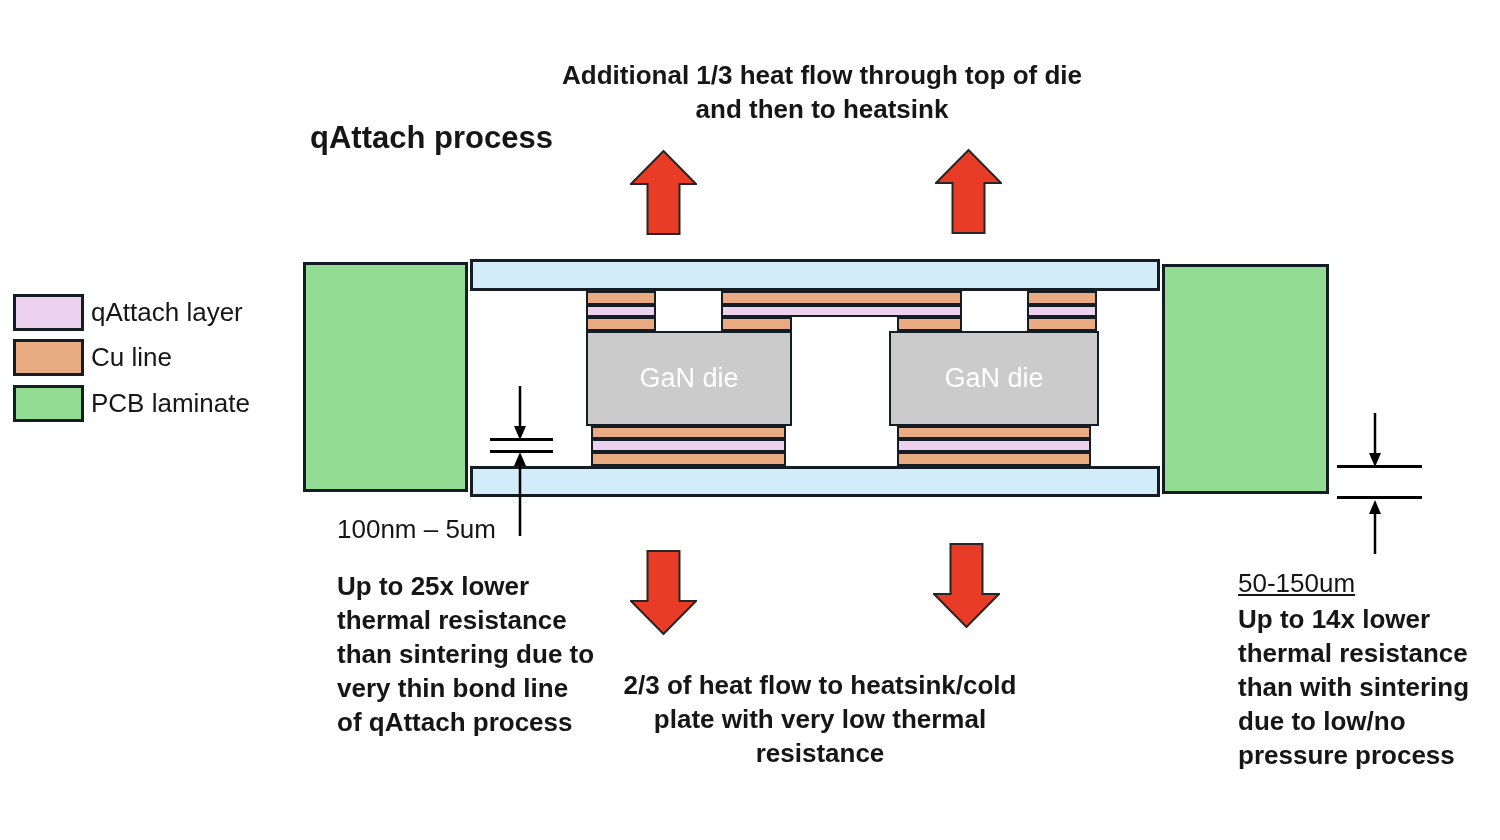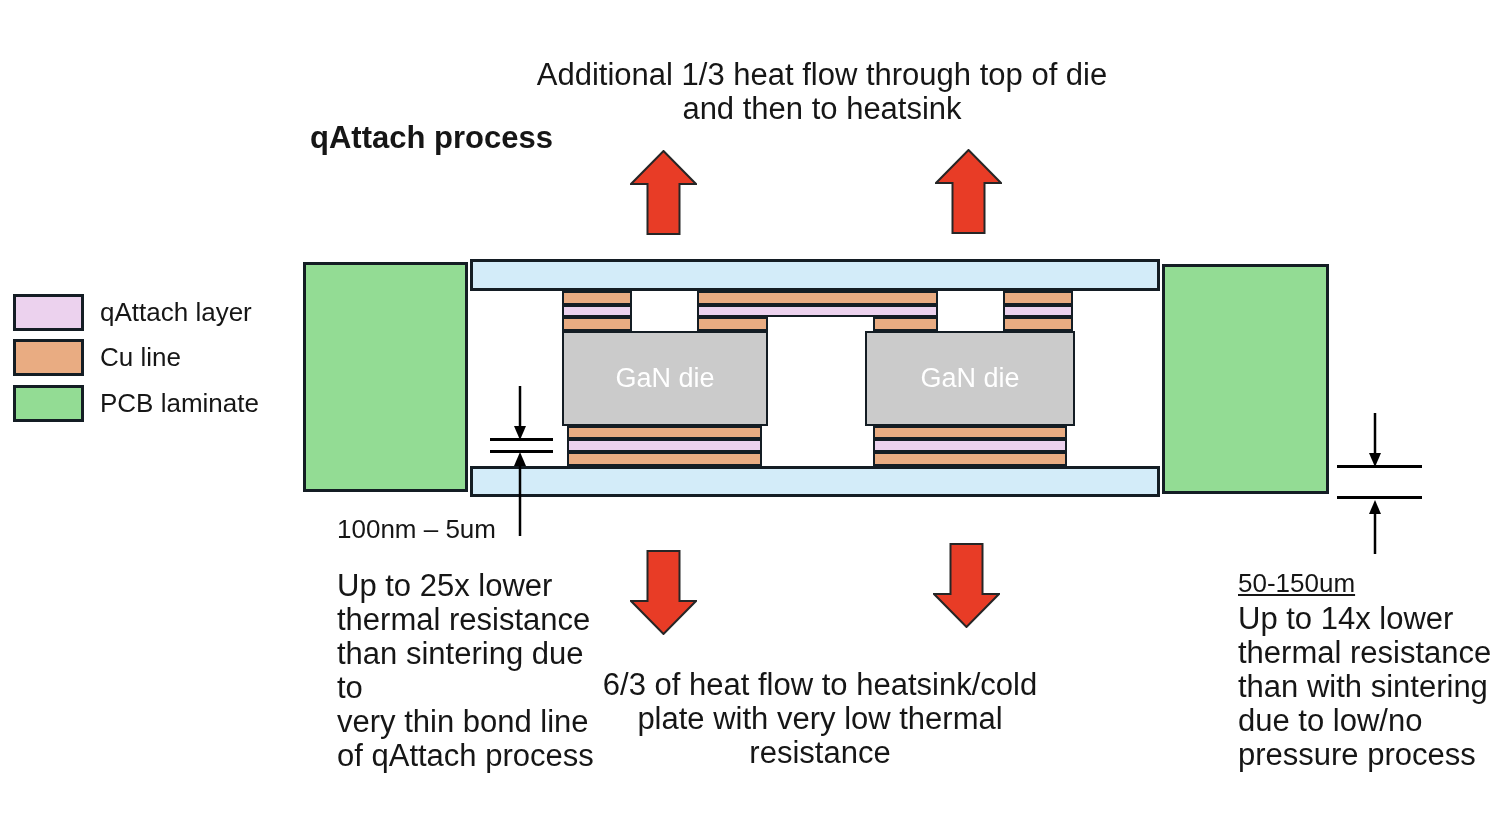--- a/index.html
+++ b/index.html
@@ -19,51 +19,53 @@
   .abs { position: absolute; box-sizing: border-box; }
 
   
   .title {
     font-size: 31px;
     font-weight: bold;
     letter-spacing: 0px;
     white-space: nowrap;
   }
   .note {
-    font-size: 31px;
+    font-size: 26px;
     line-height: 34px;
     white-space: pre-line;
+    font-weight: bold;
   }
   .note.center { text-align: center; }
   .dim-label {
     font-size: 26px;
     white-space: nowrap;
     text-align: right;
   }
 
   
   .legend-row { display: flex; align-items: center; }
   .legend-swatch {
     width: 71px; height: 37px;
     border: 3px solid var(--outline);
     box-sizing: border-box;
     flex: 0 0 auto;
   }
   .legend-label {
-    margin-left: 16px;
+    margin-left: 7px;
     font-size: 26px;
     white-space: nowrap;
   }
 
   
   .block {
     border: 3px solid var(--outline);
   }
   .layer {
     border: 2px solid var(--outline);
+    margin-left: 24px;
   }
   .fill-pcb   { background: var(--pcb); }
   .fill-hs    { background: var(--heat-spreader); }
   .fill-cu    { background: var(--cu); }
   .fill-qa    { background: var(--qattach); }
   .fill-die   { background: var(--die); }
 
   .die {
     display: flex;
     align-items: center;
@@ -186,21 +188,21 @@
     <polygon points="8,0 2,14 14,14"></polygon>
     <line x1="8" y1="12" x2="8" y2="54"></line>
   </svg>
   <div class="abs dim-label" style="left:1238px; top:568px;text-decoration:underline;">50-150um</div>
 
   <div class="abs note" style="left:337px; top:569px; width:280px;">Up to 25x lower
 thermal resistance
 than sintering due to
 very thin bond line
 of qAttach process</div>
-  <div class="abs note center" style="left:600px; top:668px; width:440px;">6/3 of heat flow to heatsink/cold
+  <div class="abs note center" style="left:600px; top:668px; width:440px;">2/3 of heat flow to heatsink/cold
 plate with very low thermal
 resistance</div>
   <div class="abs note" style="left:1238px; top:602px; width:260px;">Up to 14x lower
 thermal resistance
 than with sintering
 due to low/no
 pressure process</div>
 
 </div>
 

